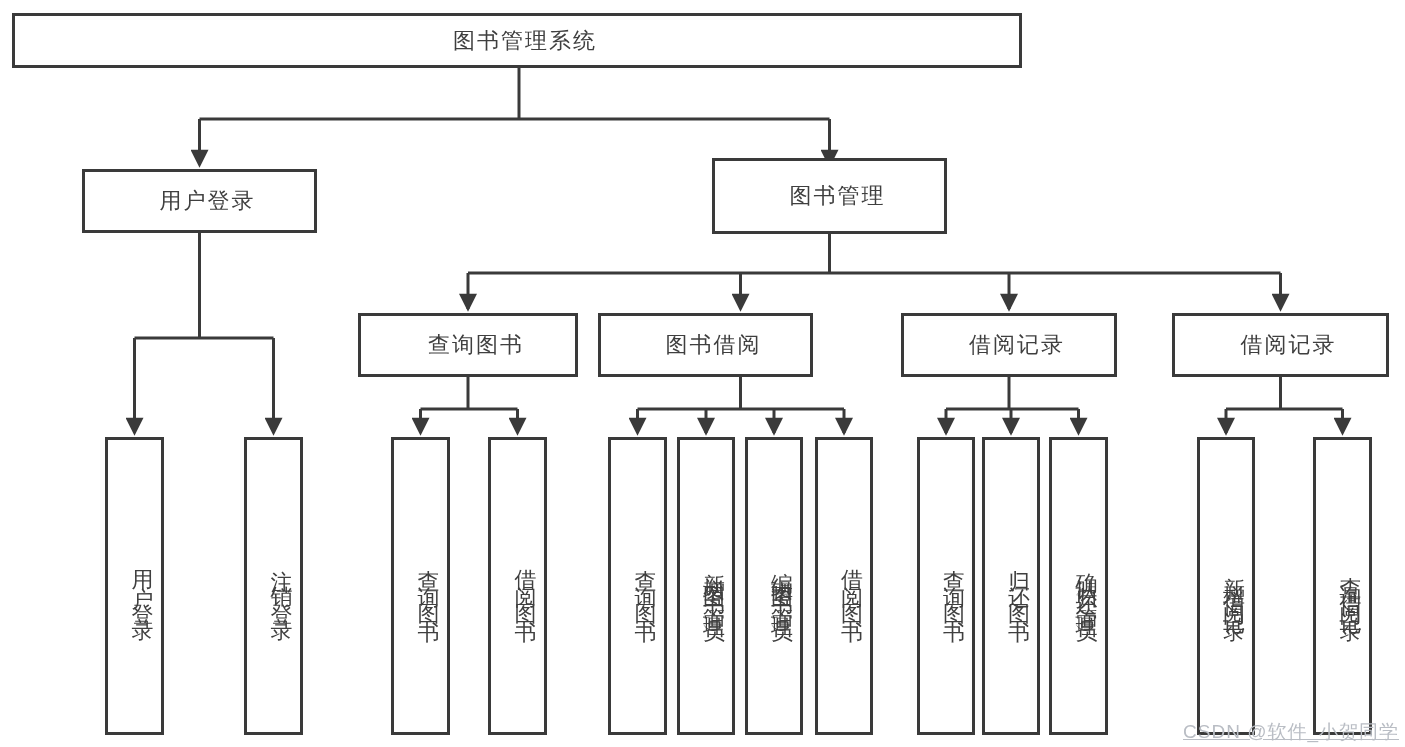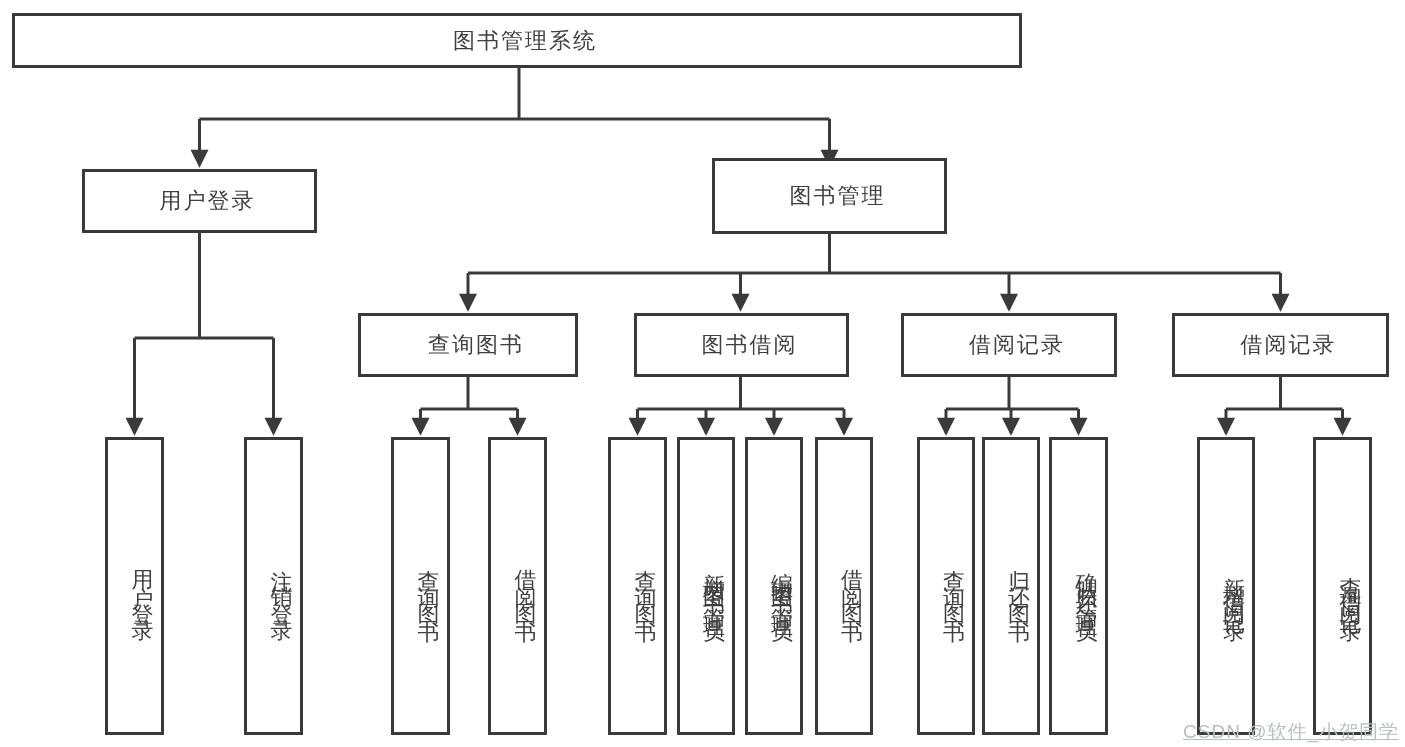--- a/index.html
+++ b/index.html
@@ -121,21 +121,21 @@
 <div class="box" style="left:82px;top:169px;width:235px;height:64px">
   <span class="hlabel">用户登录</span>
 </div>
 <div class="box" style="left:712px;top:158px;width:235px;height:76px">
   <span class="hlabel">图书管理</span>
 </div>
 
 <div class="box" style="left:358px;top:313px;width:220px;height:64px">
   <span class="hlabel">查询图书</span>
 </div>
-<div class="box" style="left:634px;top:313px;width:215px;height:64px">
+<div class="box" style="left:598px;top:313px;width:215px;height:64px">
   <span class="hlabel">图书借阅</span>
 </div>
 <div class="box" style="left:901px;top:313px;width:216px;height:64px">
   <span class="hlabel">借阅记录</span>
 </div>
 <div class="box" style="left:1172px;top:313px;width:217px;height:64px">
   <span class="hlabel">借阅记录</span>
 </div>
 
 <div class="box" style="left:105px;top:437px;width:59px;height:298px">

